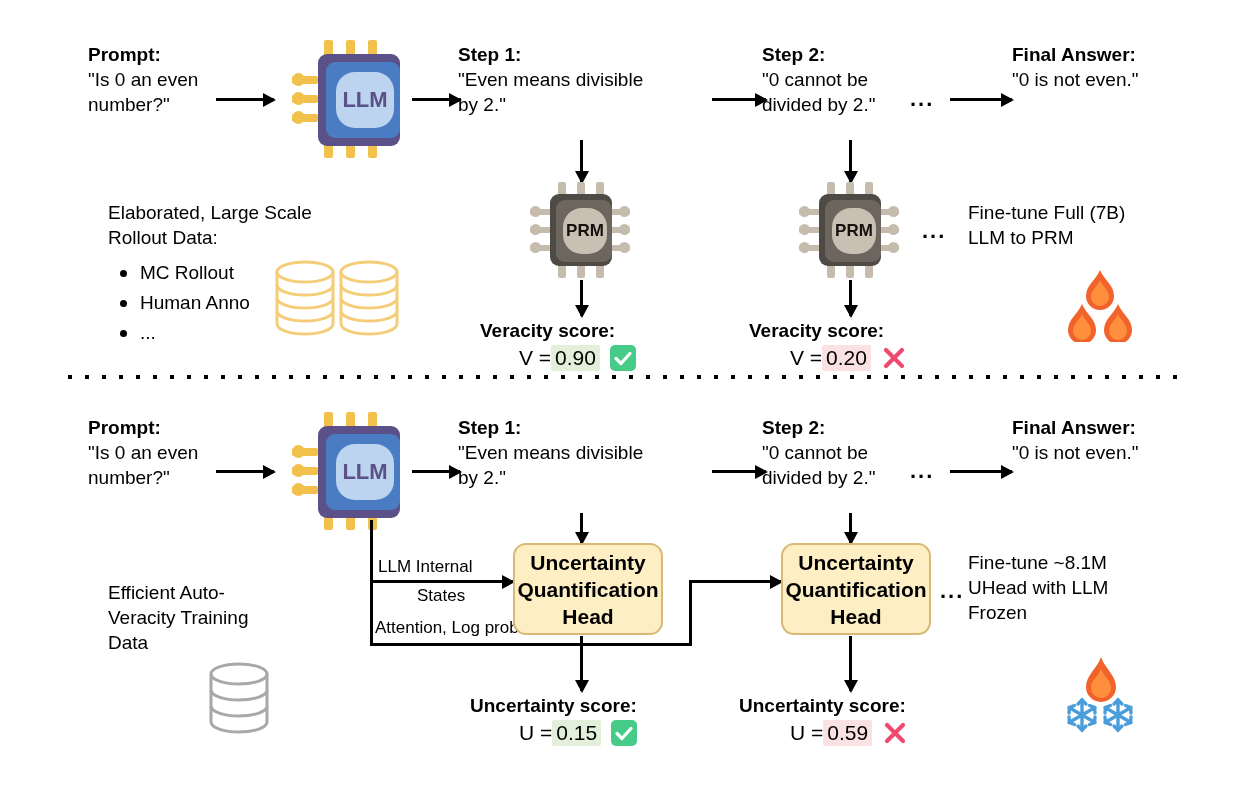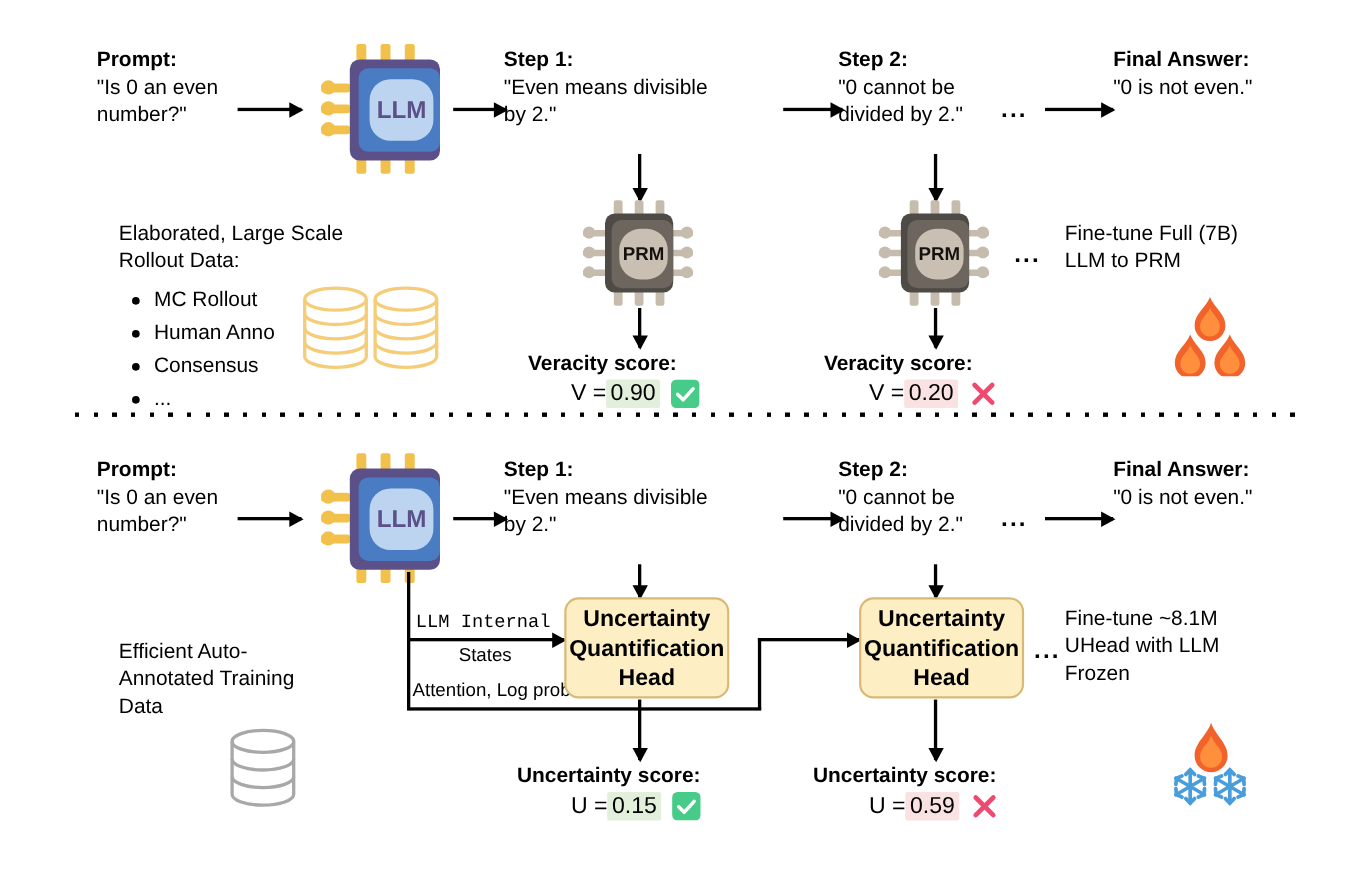--- a/index.html
+++ b/index.html
@@ -187,21 +187,20 @@
         <path d="M5 5 L21 21 M21 5 L5 21" stroke="#f0486f" stroke-width="4.2" stroke-linecap="round"></path>
       </svg>
   </span>
 </div>
 
 <div class="abs txt" style="left:108px;top:200px;width:260px;">Elaborated, Large Scale
 Rollout Data:</div>
 <div class="bullets" style="left:112px;top:258px;width:200px;">
   <div>MC Rollout</div>
   <div>Human Anno</div>
-  <div>Consensus</div>
   <div>...</div>
 </div>
 
 <div class="dbwrap" style="left:272px;top:258px;">
   <svg width="130" height="86" viewBox="0 0 130 86">
     <g fill="none" stroke="#f5cd78" stroke-width="3">
       <ellipse cx="33" cy="14" rx="28" ry="10"></ellipse>
       <path d="M5 14 v52 a28 10 0 0 0 56 0 v-52"></path>
       <path d="M5 27 a28 10 0 0 0 56 0"></path>
       <path d="M5 40 a28 10 0 0 0 56 0"></path>
@@ -284,21 +283,21 @@
 
 <div class="varrow" style="left:580px;top:513px;height:30px;"></div>
 <div class="varrow" style="left:849px;top:513px;height:30px;"></div>
 
 <div class="vline" style="left:370px;top:520px;height:125px;"></div>
 <div class="harrow" style="left:370px;top:580px;width:143px;"></div>
 <div class="hline" style="left:370px;top:643px;width:322px;"></div>
 <div class="vline" style="left:689px;top:580px;height:65px;"></div>
 <div class="harrow" style="left:689px;top:580px;width:92px;"></div>
 
-<div class="abs" style="left:378px;top:557px;font-size:17px;font-family:Liberation Mono, monospace;">LLM Internal</div>
+<div class="abs" style="left:378px;top:557px;font-size:17px;">LLM Internal</div>
 <div class="abs" style="left:417px;top:586px;font-size:17px;">States</div>
 <div class="abs" style="left:375px;top:618px;font-size:17px;">Attention, Log probs</div>
 
 <div class="uqbox" style="left:513px;top:543px;width:150px;height:92px;">Uncertainty
 Quantification
 Head</div>
 <div class="uqbox" style="left:781px;top:543px;width:150px;height:92px;">Uncertainty
 Quantification
 Head</div>
 
@@ -324,21 +323,21 @@
   <span>U = </span>
   <span class="scoreval sv-bad">0.59</span>
   <span class="mark">
     <svg width="26" height="26" viewBox="0 0 26 26">
         <path d="M5 5 L21 21 M21 5 L5 21" stroke="#f0486f" stroke-width="4.2" stroke-linecap="round"></path>
       </svg>
   </span>
 </div>
 
 <div class="abs txt" style="left:108px;top:580px;width:215px;">Efficient Auto-
-Annotated Training
+Veracity Training
 Data</div>
 <div class="dbwrap" style="left:203px;top:660px;">
   <svg width="72" height="80" viewBox="0 0 72 80">
     <g fill="none" stroke="#a8a8a8" stroke-width="3">
       <ellipse cx="36" cy="14" rx="28" ry="10"></ellipse>
       <path d="M8 14 v48 a28 10 0 0 0 56 0 v-48"></path>
       <path d="M8 30 a28 10 0 0 0 56 0"></path>
       <path d="M8 46 a28 10 0 0 0 56 0"></path>
     </g>
   </svg>

